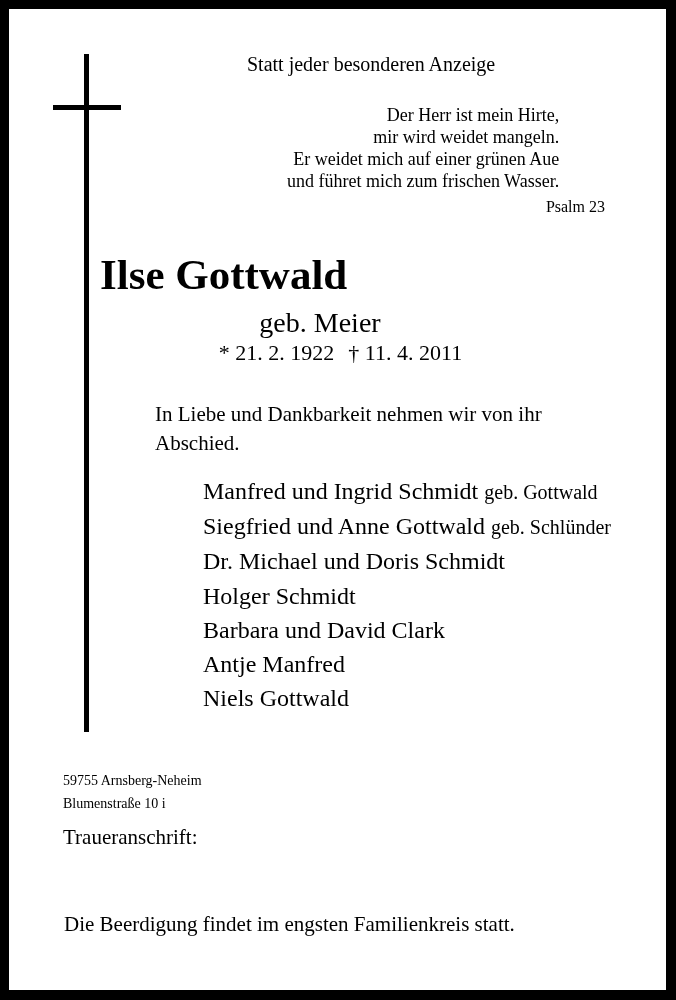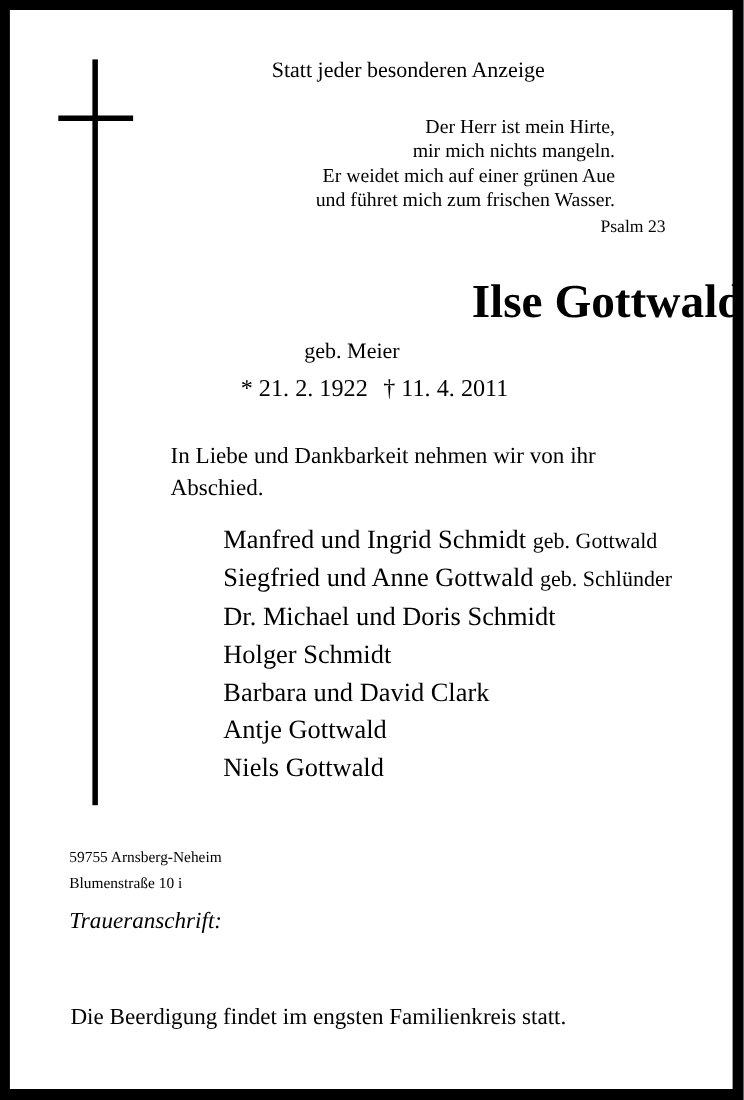--- a/index.html
+++ b/index.html
@@ -50,31 +50,31 @@
       line-height: 22px;
     }
     .psalm-line { display: block; white-space: nowrap; text-align: right; }
     .psalm-ref {
       position: absolute;
       right: 71px; top: 199px;
       font-size: 16px;
       line-height: 1;
     }
     .name {
-      left: 0; width: 676px; text-align: right;
+      left: 0; width: 676px; text-align: left;
       top: 253px;
       font-size: 43px;
       font-weight: bold;
       padding-left: 100px;
       box-sizing: border-box;
     }
     .maiden {
       left: 0; width: 540px; text-align: center;
       top: 309px;
-      font-size: 20px;
+      font-size: 28px;
       padding-left: 100px;
       box-sizing: border-box;
     }
     .dates {
       left: 0; width: 567px; text-align: center;
       top: 342px;
       font-size: 22px;
       padding-left: 114px;
       box-sizing: border-box;
       word-spacing: 0;
@@ -101,61 +101,60 @@
       left: 63px; top: 769px;
       font-size: 14px;
       line-height: 23px;
     }
     .address span { display: block; white-space: nowrap; }
     .mourning {
       position: absolute;
       left: 63px; top: 826px;
       font-size: 21px;
       line-height: 23px;
-      font-style: italic;
     }
     .mourning span { display: block; white-space: nowrap; }
     .funeral {
       left: 64px; top: 914px;
       font-size: 21px;
     }
   </style>
 </head>
 <body>
 
 <div class="frame">
   <div class="cross-v"></div>
   <div class="cross-h"></div>
 </div>
 
 <div class="t header-line">Statt jeder besonderen Anzeige</div>
 
 <div class="psalm">
   <span class="psalm-line">Der Herr ist mein Hirte,</span>
-  <span class="psalm-line">mir mich nichts mangeln.</span>
+  <span class="psalm-line">mir wird weidet mangeln.</span>
   <span class="psalm-line">Er weidet mich auf einer grünen Aue</span>
   <span class="psalm-line">und führet mich zum frischen Wasser.</span>
 </div>
 <div class="psalm-ref">Psalm 23</div>
 
 <div class="t name">Ilse Gottwald</div>
 <div class="t maiden">geb. Meier</div>
 <div class="t dates">
   <span>* 21. 2. 1922</span><span class="sep"></span><span>† 11. 4. 2011</span>
 </div>
 
 <div class="farewell">In Liebe und Dankbarkeit nehmen wir von ihr Abschied.</div>
 
 <div class="family">
   <span class="family-row"><span>Manfred und Ingrid Schmidt</span> <span class="geb">geb. Gottwald</span></span>
   <span class="family-row"><span>Siegfried und Anne Gottwald</span> <span class="geb">geb. Schlünder</span></span>
   <span class="family-row"><span>Dr. Michael und Doris Schmidt</span></span>
   <span class="family-row"><span>Holger Schmidt</span></span>
   <span class="family-row"><span>Barbara und David Clark</span></span>
-  <span class="family-row"><span>Antje Gottwald</span></span>
+  <span class="family-row"><span>Antje Manfred</span></span>
   <span class="family-row"><span>Niels Gottwald</span></span>
 </div>
 
 <div class="address">
   <span>59755 Arnsberg-Neheim</span>
   <span>Blumenstraße 10 i</span>
 </div>
 
 <div class="mourning">
   <span>Traueranschrift:</span>

